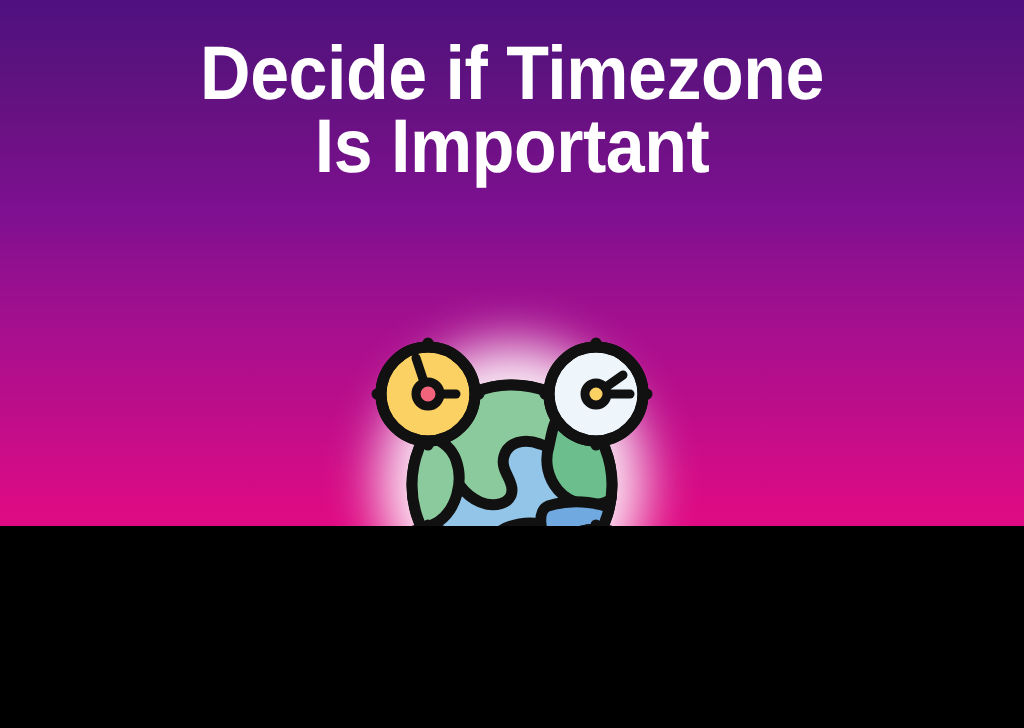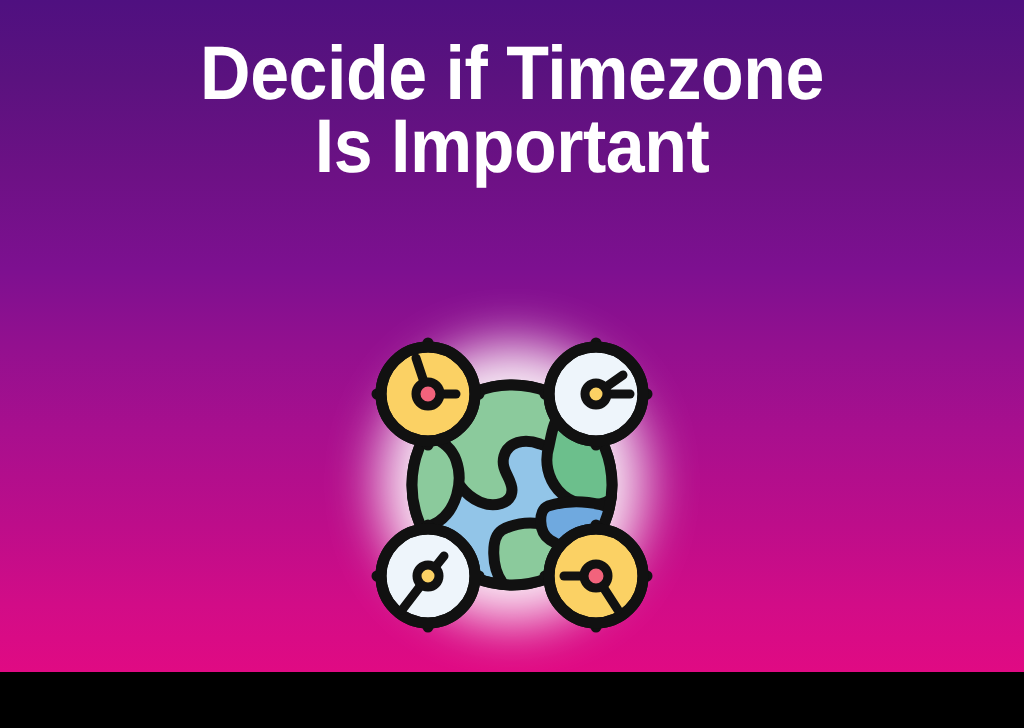--- a/index.html
+++ b/index.html
@@ -3,21 +3,21 @@
 <meta charset="utf-8">
 <style>
   html, body {
     margin: 0;
     padding: 0;
     background: #000;
   }
   #page {
     position: relative;
     width: 1024px;
-    height: 672px;
+    height: 526px;
     overflow: hidden;
     font-family: "Liberation Sans", sans-serif;
   }
   #bg {
     position: absolute;
     inset: 0;
     background: linear-gradient(180deg,
       #4f1080 0%,
       #5b127f 12%,
       #6d1185 26%,

